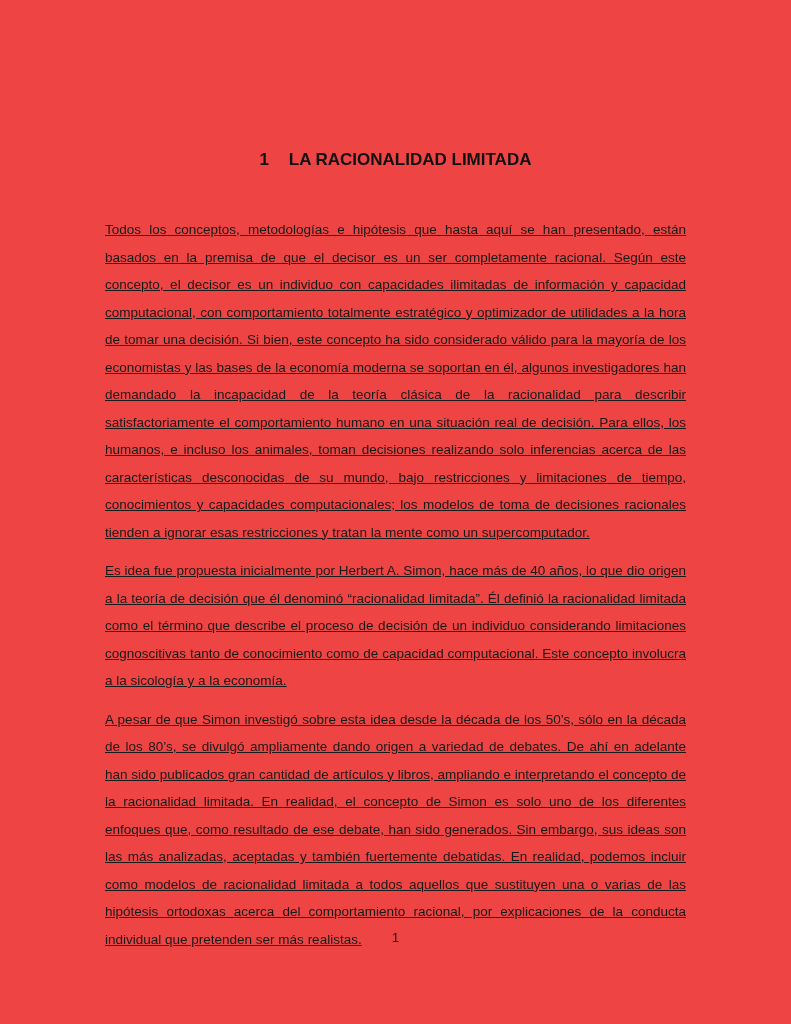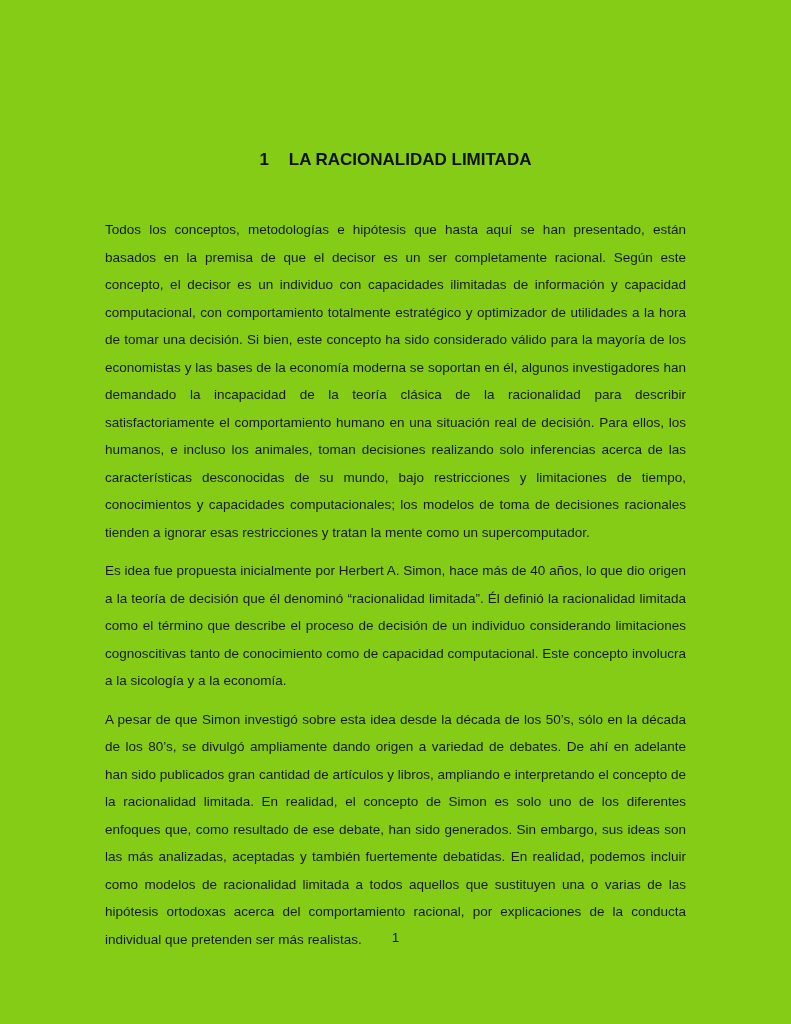--- a/index.html
+++ b/index.html
@@ -4,39 +4,40 @@
 <style>
   html, body {
     margin: 0;
     padding: 0;
     background: #ffffff;
   }
   .page {
     position: relative;
     width: 791px;
     height: 1024px;
-    background: #84cc16;
+    background: #ef4444;
     font-family: "Liberation Sans", sans-serif;
     color: #1a1a1a;
     box-sizing: border-box;
     padding-top: 150px;
     overflow: hidden;
   }
   .heading {
     text-align: center;
     font-size: 17px;
     font-weight: bold;
     margin: 0 0 46px 0;
     color: #111111;
   }
   .heading .chapter-number {
     margin-right: 15px;
   }
   .content {
     padding: 0 105px;
+    text-decoration: underline;
   }
   .content p {
     font-size: 13.5px;
     line-height: 27.5px;
     text-align: justify;
     margin: 0 0 11px 0;
     color: #1a1a1a;
   }
   .page-footer {
     position: absolute;

